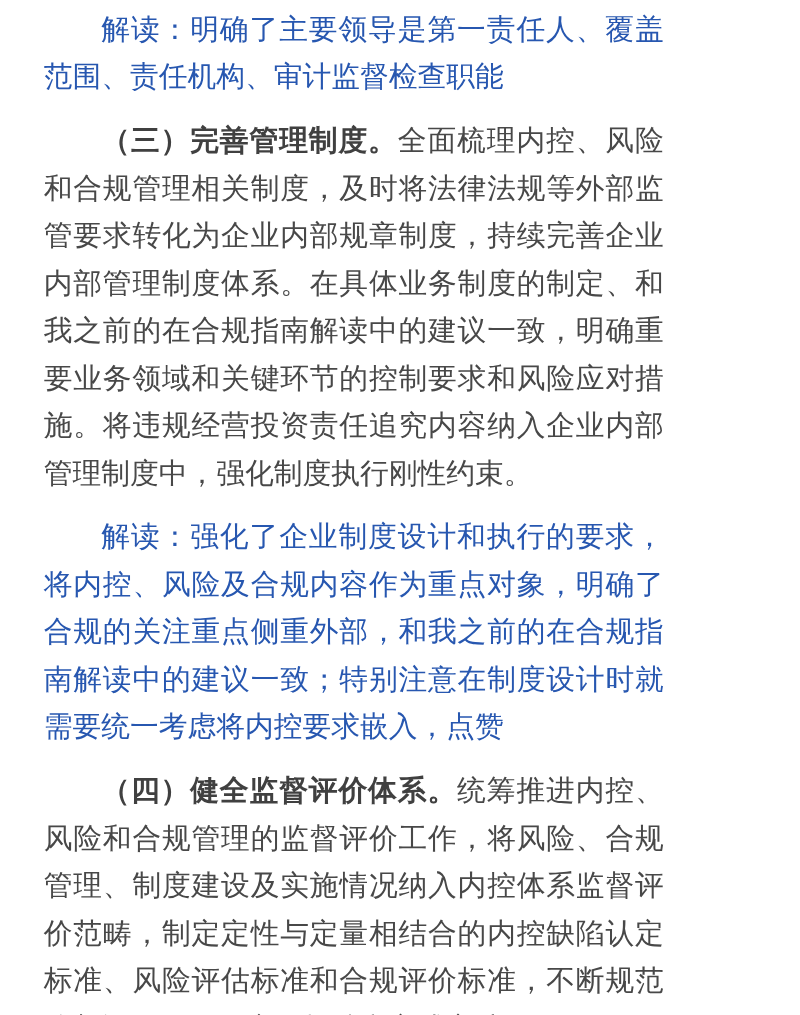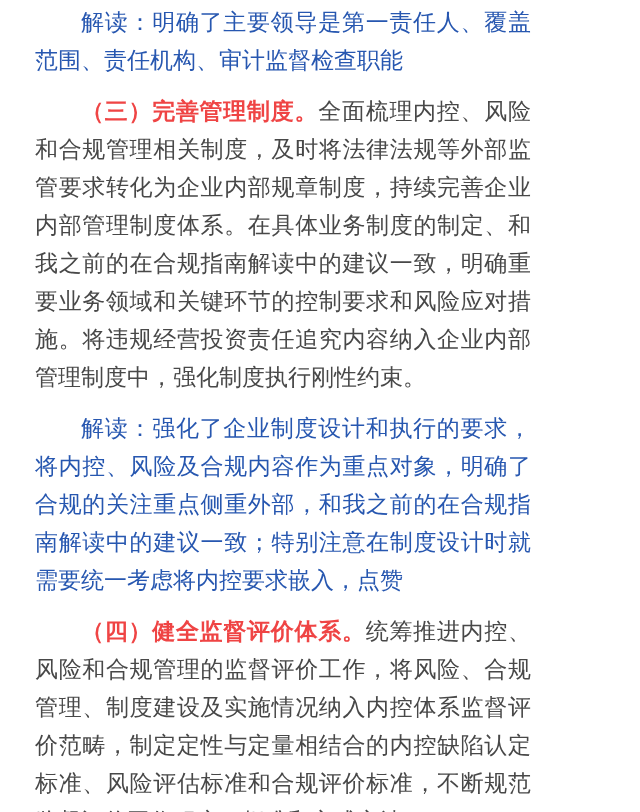--- a/index.html
+++ b/index.html
@@ -8,40 +8,40 @@
     background: #ffffff;
   }
   .page {
     position: relative;
     width: 564px;
     height: 812px;
     box-sizing: border-box;
     background: #ffffff;
     padding: 4px 33px 0 35px;
     overflow: hidden;
-    font-family: Liberation Serif, serif;
+    font-family: Liberation Sans, sans-serif;
   }
   .para {
     margin: 0 0 13px 0;
     font-size: 23px;
     line-height: 38px;
     text-align: justify;
     text-indent: 2em;
     word-break: break-all;
     overflow-wrap: anywhere;
   }
   .para.body-text {
     color: #484848;
   }
   .para.annotation {
     color: #2757b0;
   }
   .lead {
     font-weight: bold;
-    color: #ef4444;
+    color: #404040;
   }
 </style>
 </head>
 <body>
 
 <div class="page">
 
   <p class="para annotation">解读：明确了主要领导是第一责任人、覆盖范围、责任机构、审计监督检查职能</p>
 
   <p class="para body-text">

